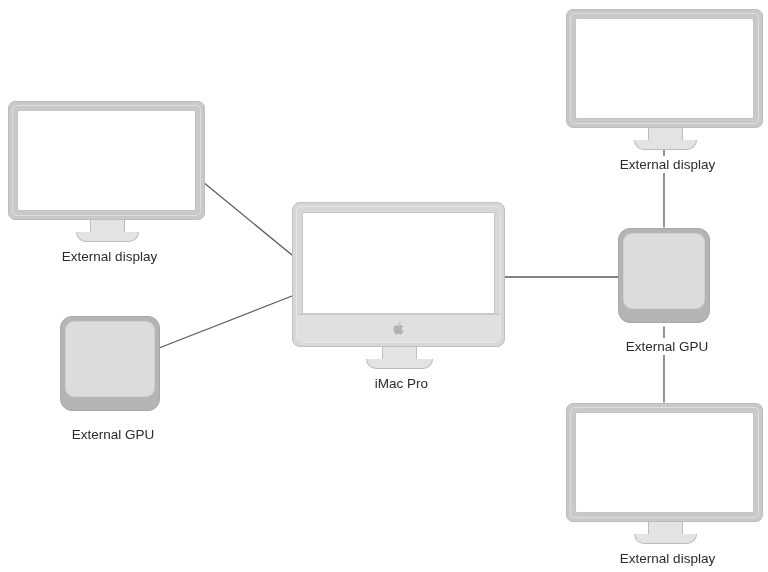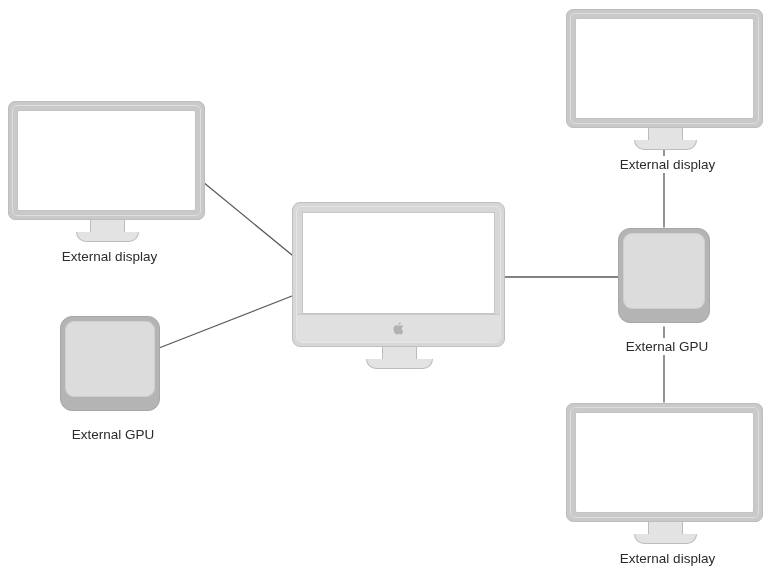--- a/index.html
+++ b/index.html
@@ -180,20 +180,21 @@
     <div class="imac-body" style="width:213px; height:145px;">
       <div class="imac-screen" style="left:9px; top:9px; right:9px; bottom:32px;"></div>
       <div class="imac-chin" style="left:4px; right:4px; bottom:4px; height:28px; border-radius:0 0 5px 5px;">
         <svg class="apple-logo" width="11" height="13" viewBox="0 0 22 26">
           <path fill="#9a9a9a" d="M14.3 4.1c.83-1.02 1.4-2.42 1.25-3.83-1.2.05-2.66.81-3.52 1.82-.77.9-1.45 2.33-1.27 3.7 1.34.11 2.71-.68 3.54-1.69zM17.6 13.6c-.03-3.1 2.53-4.59 2.65-4.66-1.45-2.11-3.69-2.4-4.48-2.43-1.9-.19-3.72 1.12-4.69 1.12-.97 0-2.46-1.1-4.05-1.07-2.08.03-4 1.21-5.07 3.07-2.17 3.75-.55 9.3 1.55 12.34 1.03 1.49 2.25 3.16 3.85 3.1 1.55-.06 2.13-1 4-1 1.87 0 2.39 1 4.02.97 1.66-.03 2.71-1.51 3.72-3.01 1.18-1.73 1.66-3.4 1.69-3.49-.04-.02-3.24-1.24-3.27-4.94z"></path>
         </svg>
       </div>
     </div>
     <div class="display-neck" style="left:90px; top:145px; width:33px; height:18px;"></div>
     <div class="display-foot" style="left:74px; top:157px; width:65px; height:9px; border-radius:0 0 10px 10px;"></div>
+    <div class="node-label" style="left:-20px; top:173px; width:253px;">iMac Pro</div>
   </div>
 
   <div class="node" style="left:566px; top:9px; width:197px; height:170px;">
     <div class="display-frame" style="width:197px; height:119px;">
       <div class="display-screen"></div>
     </div>
     <div class="display-neck" style="left:82px; top:119px; width:33px; height:18px;"></div>
     <div class="display-foot" style="left:68px; top:131px; width:61px; height:9px; border-radius:0 0 10px 10px;"></div>
     <div class="node-label" style="left:-20px; top:147px; width:237px;">External display</div>
   </div>

